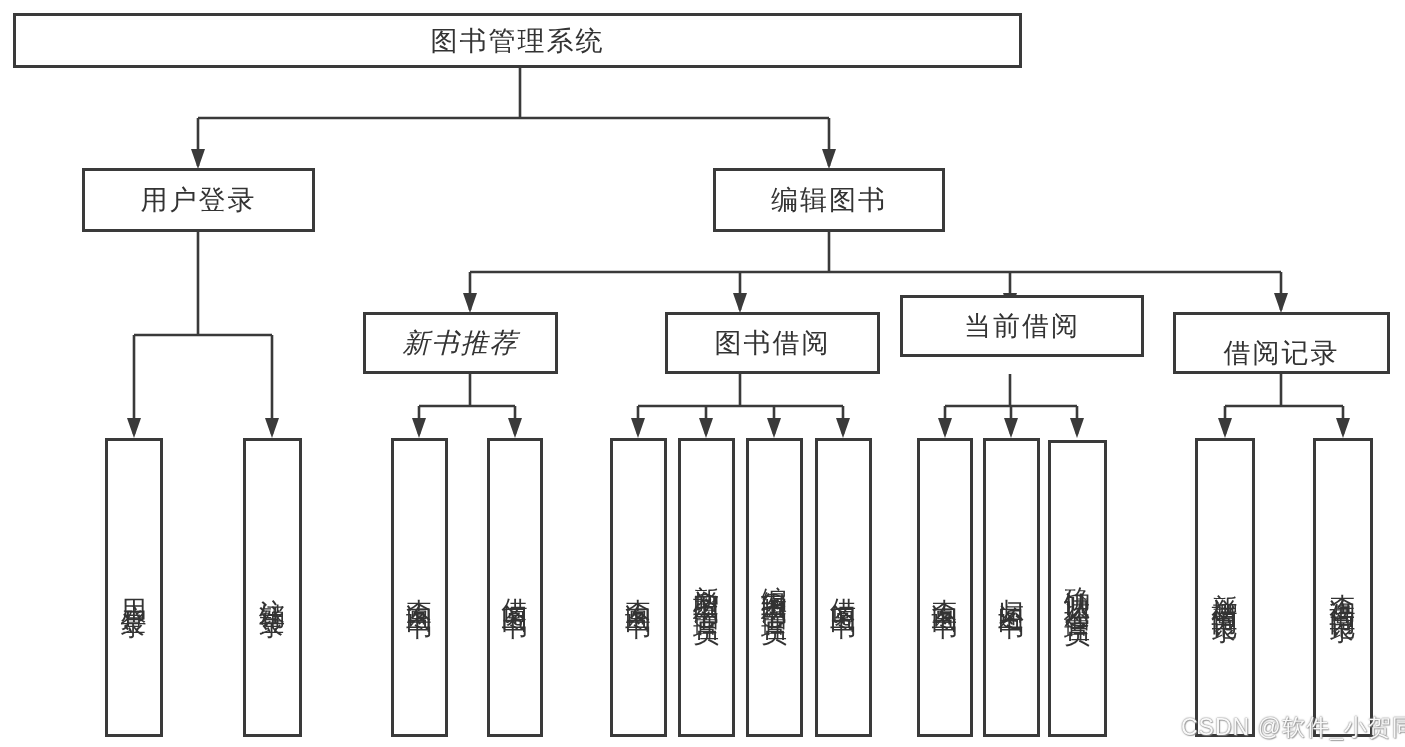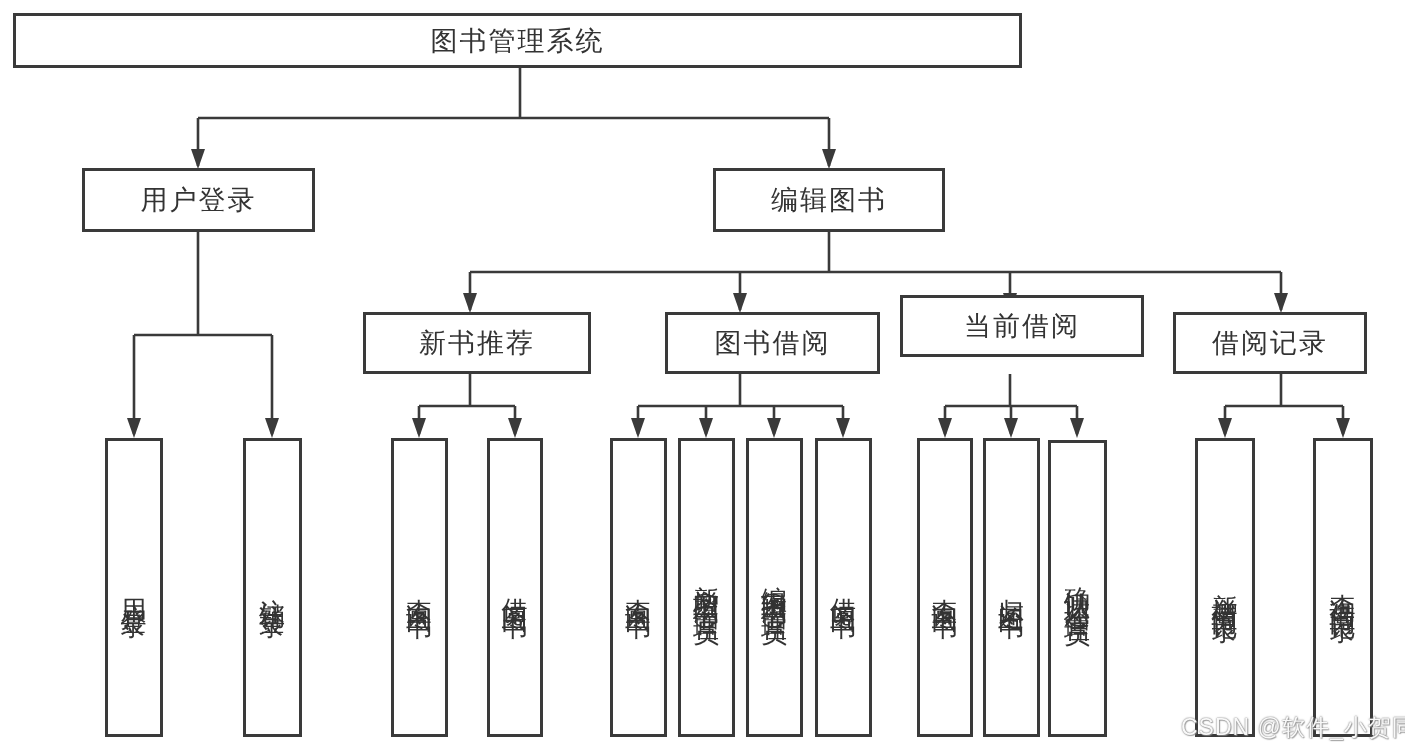--- a/index.html
+++ b/index.html
@@ -103,30 +103,30 @@
     <span>图书管理系统</span>
   </div>
 
   <div class="node hbox" style="left:82px;top:168px;width:233px;height:64px;">
     <span>用户登录</span>
   </div>
   <div class="node hbox" style="left:713px;top:168px;width:232px;height:64px;">
     <span>编辑图书</span>
   </div>
 
-  <div class="node hbox" style="left:363px;top:312px;width:228px;height:62px;">
+  <div class="node hbox" style="left:363px;top:312px;width:195px;height:62px;font-style:italic;">
     <span>新书推荐</span>
   </div>
   <div class="node hbox" style="left:633px;top:312px;width:215px;height:62px;margin-left:32px;">
     <span>图书借阅</span>
   </div>
   <div class="node hbox" style="left:900px;top:295px;width:244px;height:62px;">
     <span>当前借阅</span>
   </div>
-  <div class="node hbox" style="left:1173px;top:312px;width:194px;height:62px;">
+  <div class="node hbox" style="left:1173px;top:312px;width:217px;height:62px;align-items:flex-end;">
     <span>借阅记录</span>
   </div>
 
   <div class="node vbox" style="left:105px;top:438px;width:58px;height:299px;">
     <span>用户登录</span>
   </div>
   <div class="node vbox" style="left:243px;top:438px;width:59px;height:299px;">
     <span>注销登录</span>
   </div>
 

